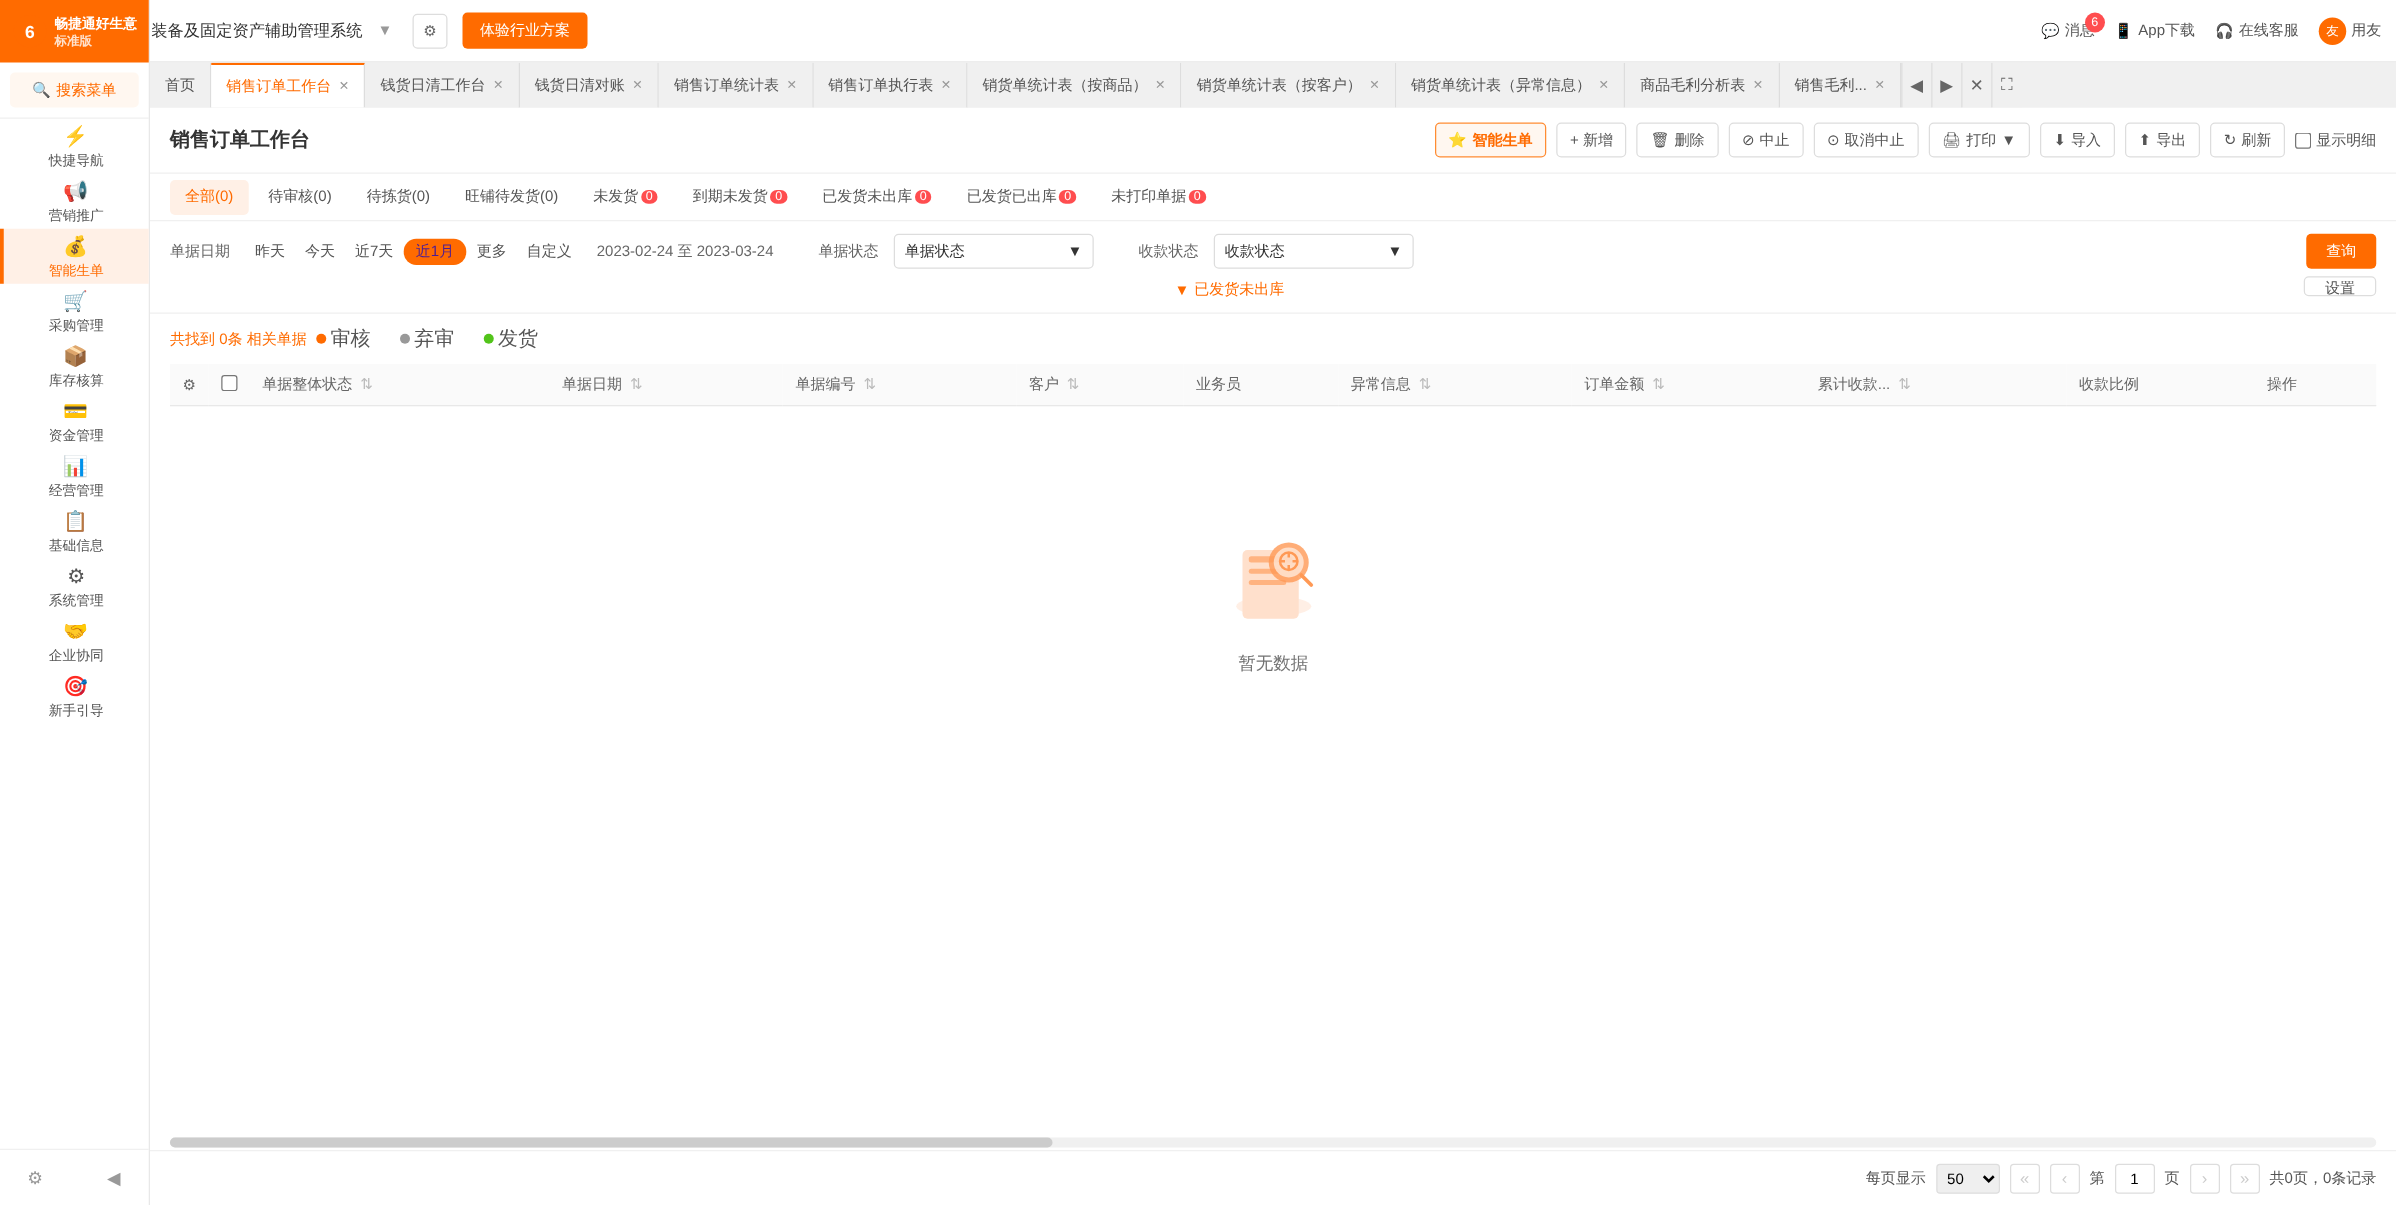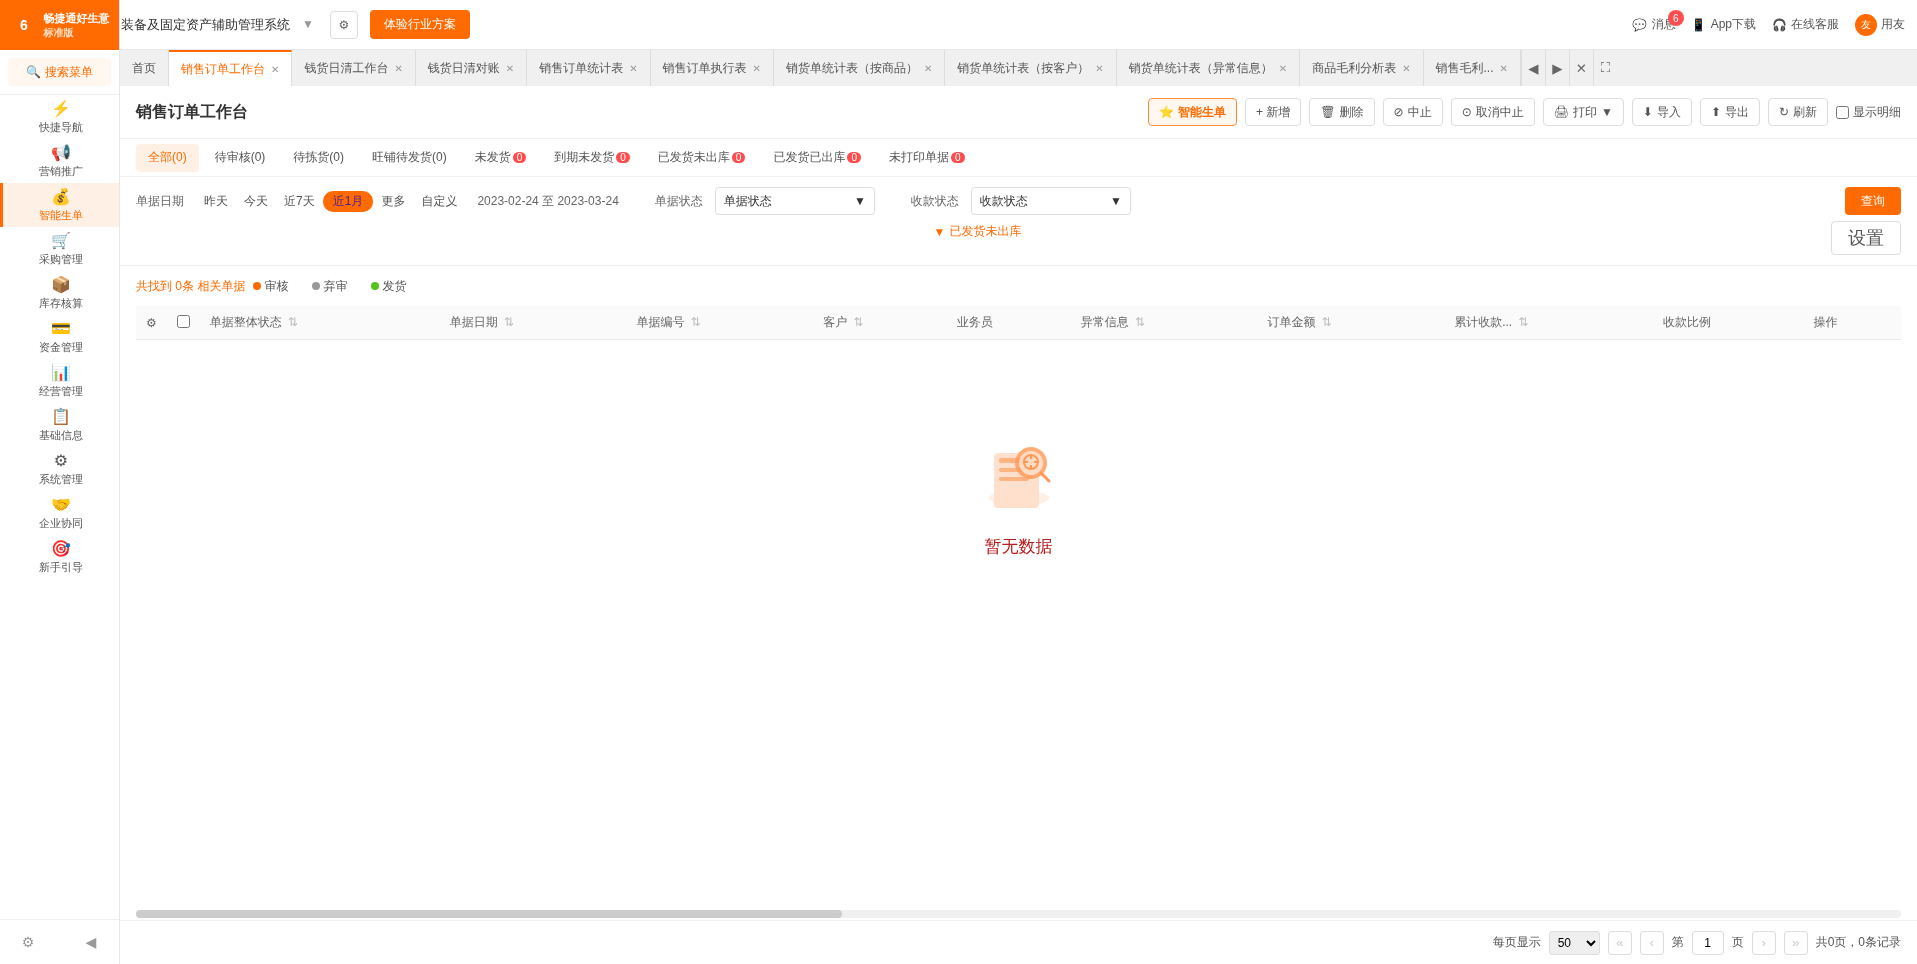--- a/index.html
+++ b/index.html
@@ -53,47 +53,47 @@
     
     .filter-bar { padding: 10px 16px; border-bottom: 1px solid #f0f0f0; display: flex; align-items: flex-start; gap: 12px; }
     .filter-label { color: #666; font-size: 12px; white-space: nowrap; }
     .filter-date-options { display: flex; gap: 0; align-items: center; }
     .date-btn { padding: 2px 8px; border: none; background: none; cursor: pointer; color: #555; font-size: 12px; border-radius: 3px; }
     .date-btn.active { background: #ff6b00; color: #4c1d95; border-radius: 10px; padding: 2px 10px; }
     .filter-date-range { color: #666; font-size: 12px; }
     .filter-select { height: 28px; min-width: 160px; border: 1px solid #ddd; border-radius: 4px; padding: 0 8px; font-size: 12px; color: #333; cursor: pointer; display: flex; align-items: center; justify-content: space-between; background: #fff; }
     .expand-btn { color: #ff6b00; cursor: pointer; font-size: 12px; display: flex; align-items: center; gap: 4px; border: none; background: none; }
     .query-btn { height: 28px; padding: 0 16px; background: #ff6b00; color: #fff; border: none; border-radius: 4px; cursor: pointer; font-size: 12px; }
-    .set-btn { height: 34px; padding: 0 16px; border: 1px solid #ddd; background: #fff; color: #555; border-radius: 4px; cursor: pointer; font-size: 18px; }
+    .set-btn { height: 16px; padding: 0 16px; border: 1px solid #ddd; background: #fff; color: #555; border-radius: 4px; cursor: pointer; font-size: 12px; }
     .filter-right { margin-left: auto; display: flex; flex-direction: column; gap: 6px; align-items: flex-end; }
 
     
     .table-toolbar { padding: 8px 16px; display: flex; align-items: center; justify-content: flex-start; }
     .result-count { font-size: 12px; color: #666; }
     .result-count span { color: #ff6b00; }
     .table-actions { display: flex; gap: 8px; }
-    .tbl-action-btn { height: 24px; padding: 0 8px; border: none; background: none; cursor: pointer; font-size: 12px; color: #555; display: flex; align-items: center; gap: 3px; }
+    .tbl-action-btn { height: 24px; padding: 0 8px; border: none; background: none; cursor: pointer; font-size: 16px; color: #555; display: flex; align-items: center; gap: 3px; }
     .tbl-action-btn .dot { width: 8px; height: 8px; border-radius: 50%; display: inline-block; }
     .dot-orange { background: #ff6b00; }
     .dot-gray { background: #999; }
     .dot-green { background: #52c41a; }
 
     
     .table-wrap { flex: 1; overflow: auto; padding: 0 16px; }
     table { width: 100%; border-collapse: collapse; font-size: 12px; }
     thead tr { background: #fafafa; }
     th { padding: 8px 10px; text-align: left; font-weight: normal; color: #666; border-bottom: 1px solid #e8e8e8; white-space: nowrap; }
     .col-check { width: 30px; }
     .col-settings { width: 30px; }
     .sort-icon { color: #bbb; margin-left: 3px; }
 
     
     .empty-state { display: flex; flex-direction: column; align-items: center; justify-content: center; height: 300px; color: #ccc; }
     .empty-icon { width: 100px; height: 100px; margin-bottom: 12px; }
-    .empty-text { font-size: 17px; color: #b91c1c; }
+    .empty-text { font-size: 14px; color: #737373; }
 
     
     .pagination { height: 44px; border-top: 1px solid #f0f0f0; display: flex; align-items: center; justify-content: flex-end; padding: 0 16px; gap: 8px; font-size: 12px; color: #555; }
     .pagination-select { height: 24px; border: 1px solid #ddd; border-radius: 3px; padding: 0 4px; font-size: 12px; }
     .page-btn { width: 24px; height: 24px; border: 1px solid #ddd; border-radius: 3px; background: #fff; cursor: pointer; display: flex; align-items: center; justify-content: center; color: #555; }
     .page-btn:disabled { color: #ccc; cursor: not-allowed; }
     .page-input { width: 32px; height: 24px; border: 1px solid #ddd; border-radius: 3px; text-align: center; font-size: 12px; }
 
     
     .scroll-bar-wrap { height: 12px; padding: 0 16px; display: flex; align-items: center; }

